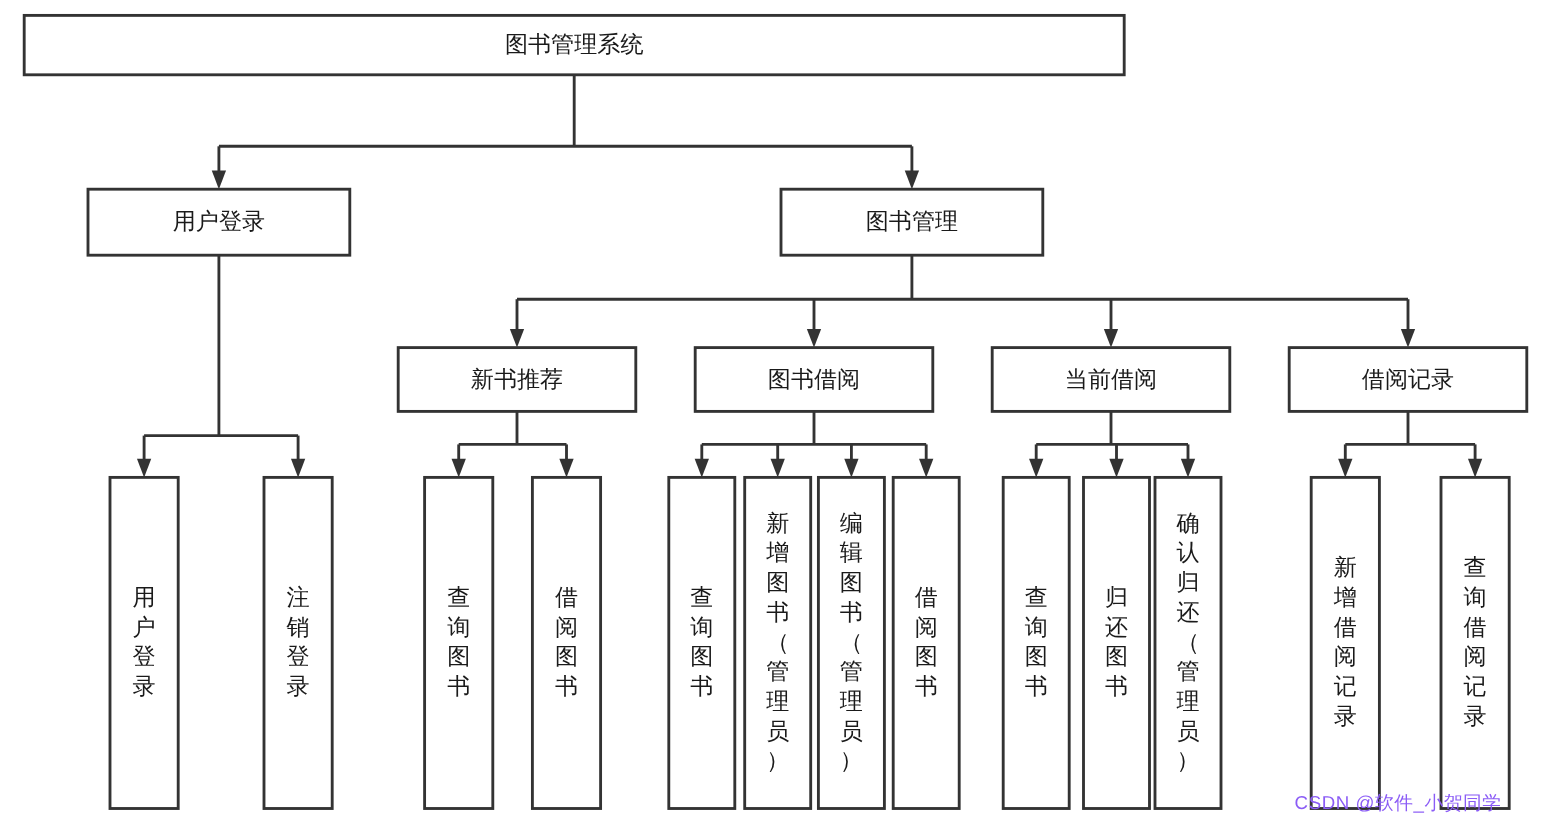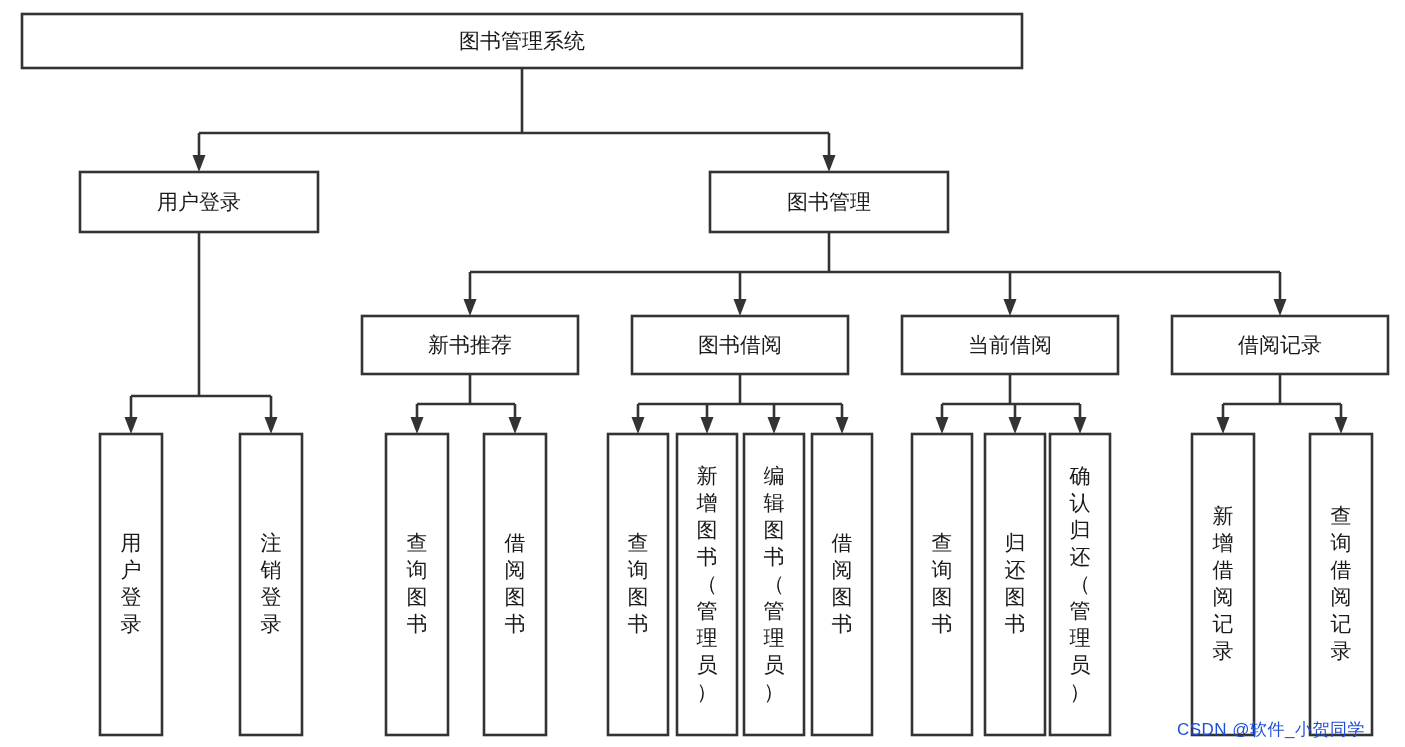--- a/index.html
+++ b/index.html
@@ -53,21 +53,21 @@
   .arrow-head {
     fill: #333333;
     stroke: none;
   }
   .watermark {
     position: absolute;
     right: 8px;
     bottom: 6px;
     font-family: "Liberation Sans", "DejaVu Sans", sans-serif;
     font-size: 17px;
-    color: #1d4ed8;
+    color: #8b5cf6;
     white-space: nowrap;
     letter-spacing: 0.5px;
     user-select: none;
   }
 </style>
 </head>
 <body>
 
 <div id="diagram-root">
   <svg id="tree-svg" viewBox="0 0 1405 747" xmlns="http://www.w3.org/2000/svg">

